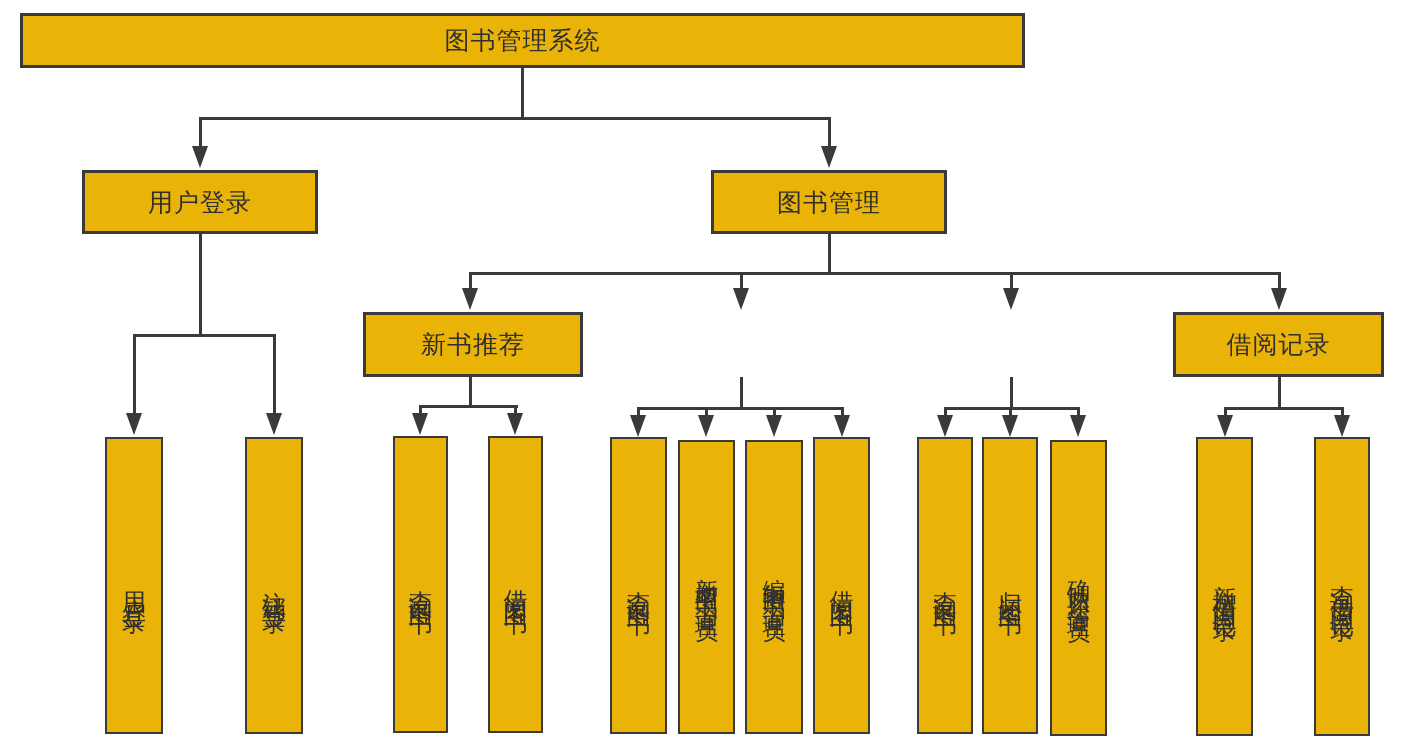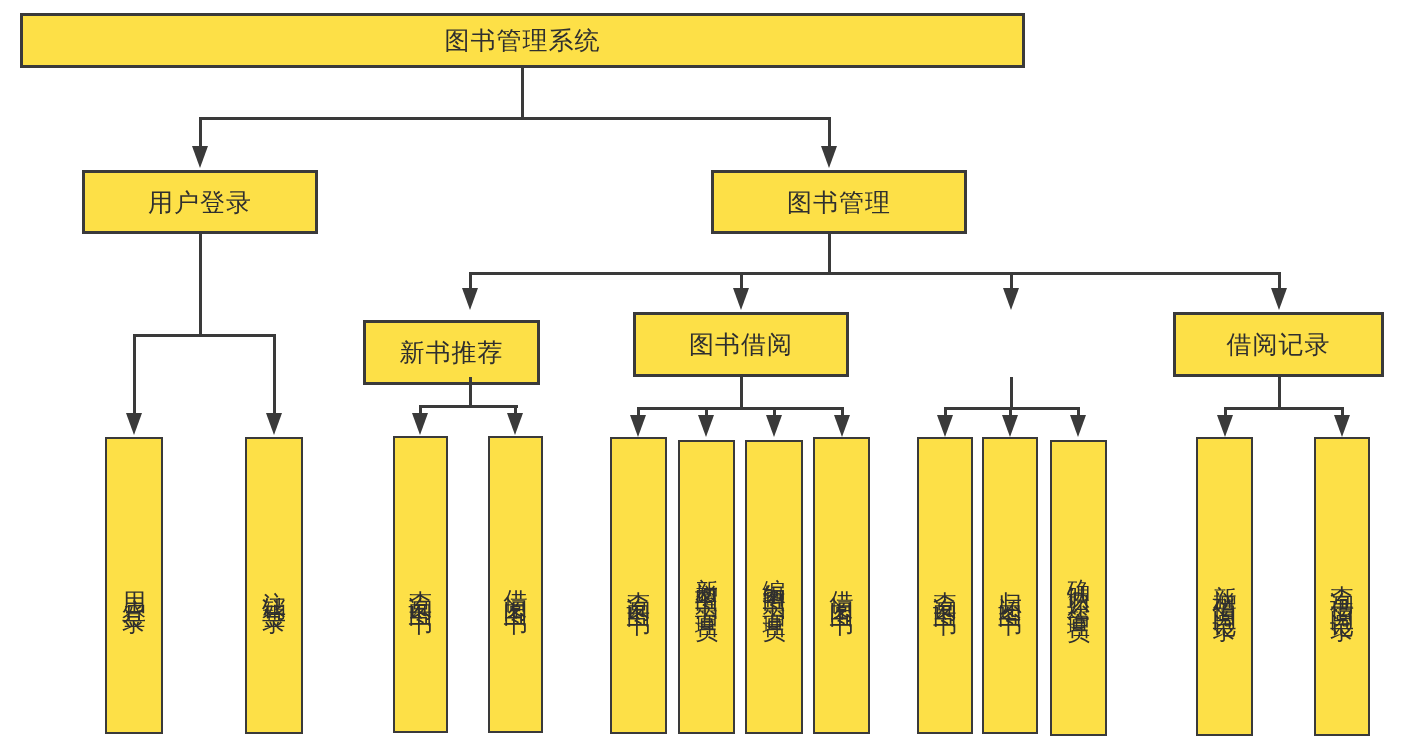--- a/index.html
+++ b/index.html
@@ -8,21 +8,21 @@
     width: 1405px;
     height: 747px;
     background: #ffffff;
     font-family: "Liberation Sans", "DejaVu Sans", sans-serif;
     overflow: hidden;
   }
   .box {
     position: absolute;
     box-sizing: border-box;
     border: 3px solid #3a3a3a;
-    background: #fde047;
+    background: #eab308;
     display: flex;
     align-items: center;
     justify-content: center;
   }
   .box.thin { border-width: 2px; }
   .hlabel {
     font-size: 25px;
     color: #2f2f2f;
     letter-spacing: 1px;
     white-space: nowrap;
@@ -68,21 +68,21 @@
   <div class="line" style="left:520.5px; top:68px;  width:3px;  height:50px;"></div>
   <div class="line" style="left:198.5px; top:116.5px; width:632px; height:3px;"></div>
   <div class="line" style="left:198.5px; top:116.5px; width:3px;  height:32px;"></div>
   <div class="arrow" style="left:192px; top:146px;"></div>
   <div class="line" style="left:827.5px; top:116.5px; width:3px;  height:32px;"></div>
   <div class="arrow" style="left:821px; top:146px;"></div>
 
   <div class="box" style="left:82px; top:170px; width:236px; height:64px;">
     <span class="hlabel">用户登录</span>
   </div>
-  <div class="box" style="left:711px; top:170px; width:256px; height:64px;">
+  <div class="box" style="left:711px; top:170px; width:236px; height:64px;">
     <span class="hlabel">图书管理</span>
   </div>
 
   <div class="line" style="left:198.5px; top:234px; width:3px; height:102px;"></div>
   <div class="line" style="left:132.5px; top:333.5px; width:143px; height:3px;"></div>
   <div class="line" style="left:132.5px; top:333.5px; width:3px; height:82px;"></div>
   <div class="arrow" style="left:126px; top:413px;"></div>
   <div class="line" style="left:272.5px; top:333.5px; width:3px; height:82px;"></div>
   <div class="arrow" style="left:266px; top:413px;"></div>
 
@@ -90,25 +90,22 @@
   <div class="line" style="left:468.5px; top:271.5px; width:812px; height:3px;"></div>
   <div class="line" style="left:468.5px;  top:271.5px; width:3px; height:20px;"></div>
   <div class="arrow" style="left:462px;  top:288px;"></div>
   <div class="line" style="left:739.5px;  top:271.5px; width:3px; height:20px;"></div>
   <div class="arrow" style="left:733px;  top:288px;"></div>
   <div class="line" style="left:1009.5px; top:271.5px; width:3px; height:20px;"></div>
   <div class="arrow" style="left:1003px; top:288px;"></div>
   <div class="line" style="left:1277.5px; top:271.5px; width:3px; height:20px;"></div>
   <div class="arrow" style="left:1271px; top:288px;"></div>
 
-  <div class="box" style="left:363px; top:320px; width:177px; height:65px;">
+  <div class="box" style="left:363px; top:312px; width:220px; height:65px;">
     <span class="hlabel">新书推荐</span>
-  </div>
-  <div class="box" style="left:633px; top:312px; width:216px; height:65px;">
-    <span class="hlabel">图书借阅</span>
   </div>
   <div class="box" style="left:1173px; top:312px; width:211px; height:65px;text-align:right;">
     <span class="hlabel">借阅记录</span>
   </div>
 
   <div class="line" style="left:468.5px; top:377px; width:3px; height:30px;"></div>
   <div class="line" style="left:418.5px; top:404.5px; width:99px; height:3px;"></div>
   <div class="line" style="left:418.5px; top:404.5px; width:3px; height:11px;"></div>
   <div class="arrow" style="left:412px; top:413px;"></div>
   <div class="line" style="left:513.5px; top:404.5px; width:3px; height:11px;"></div>

